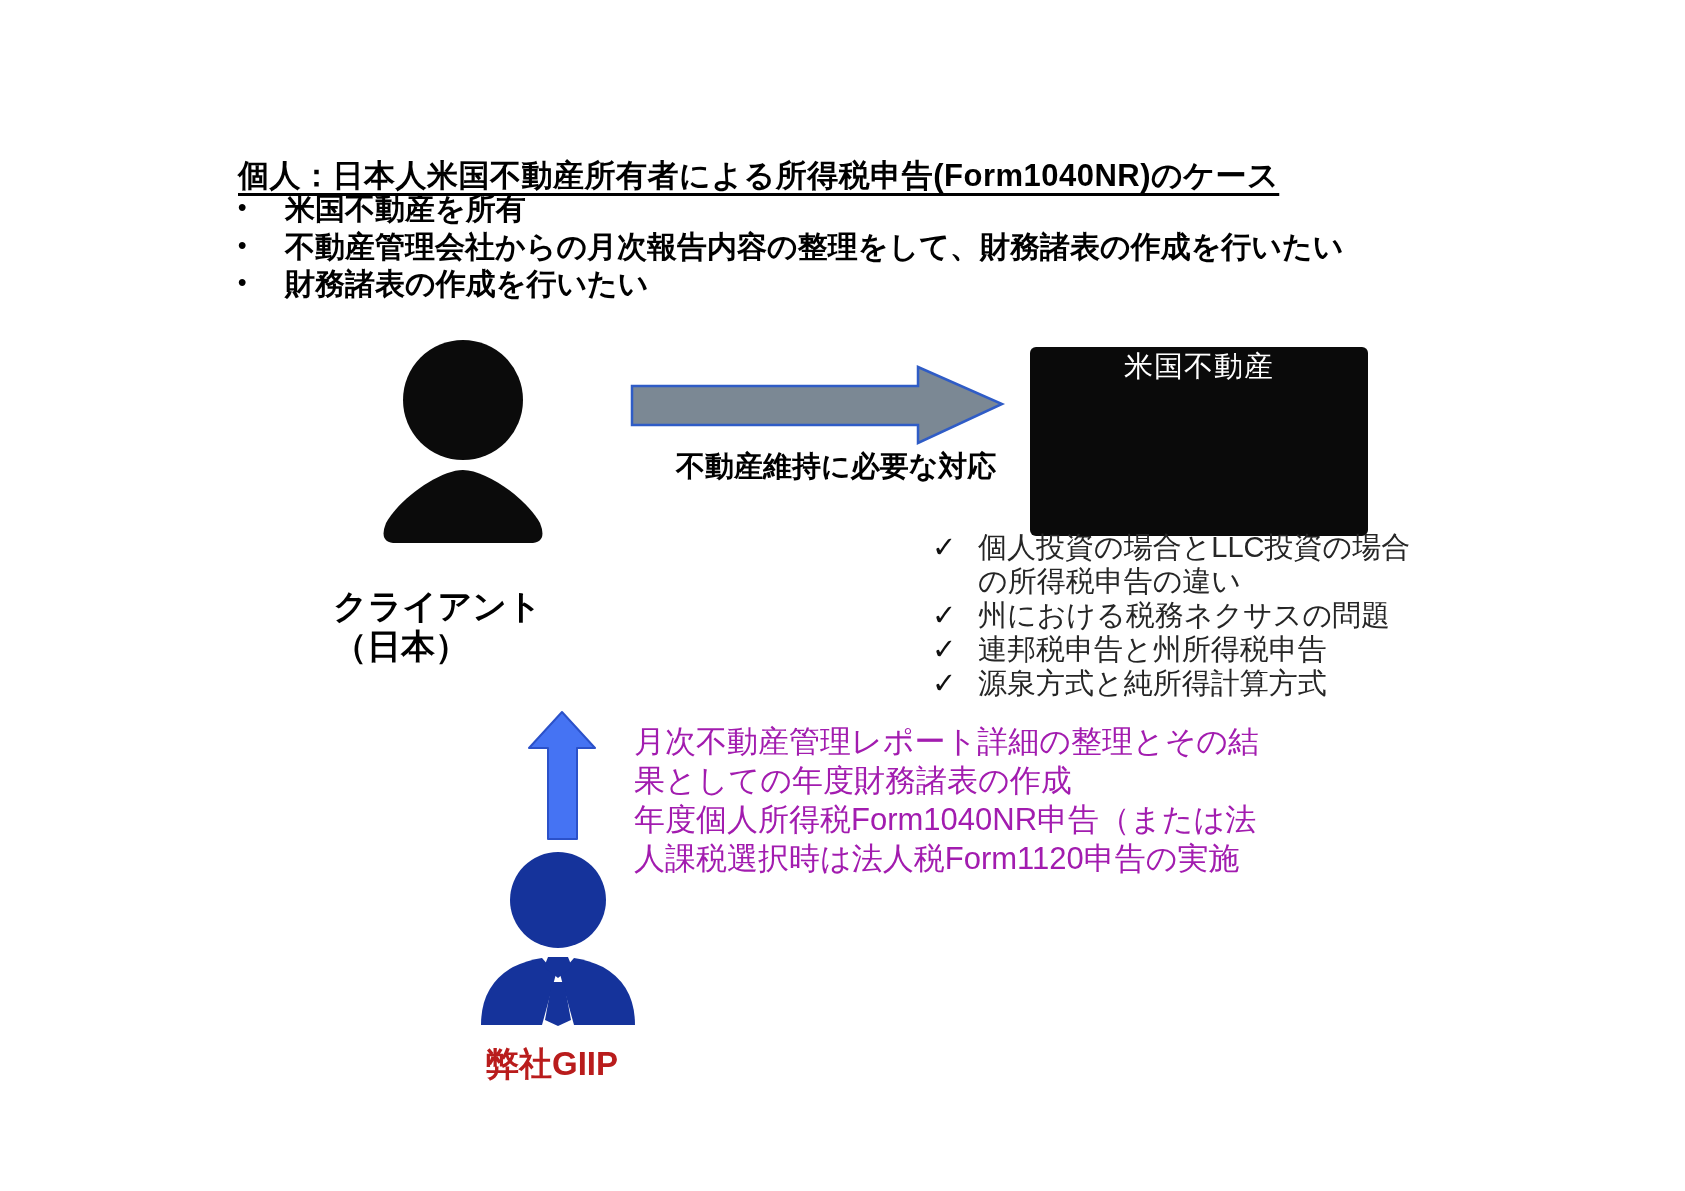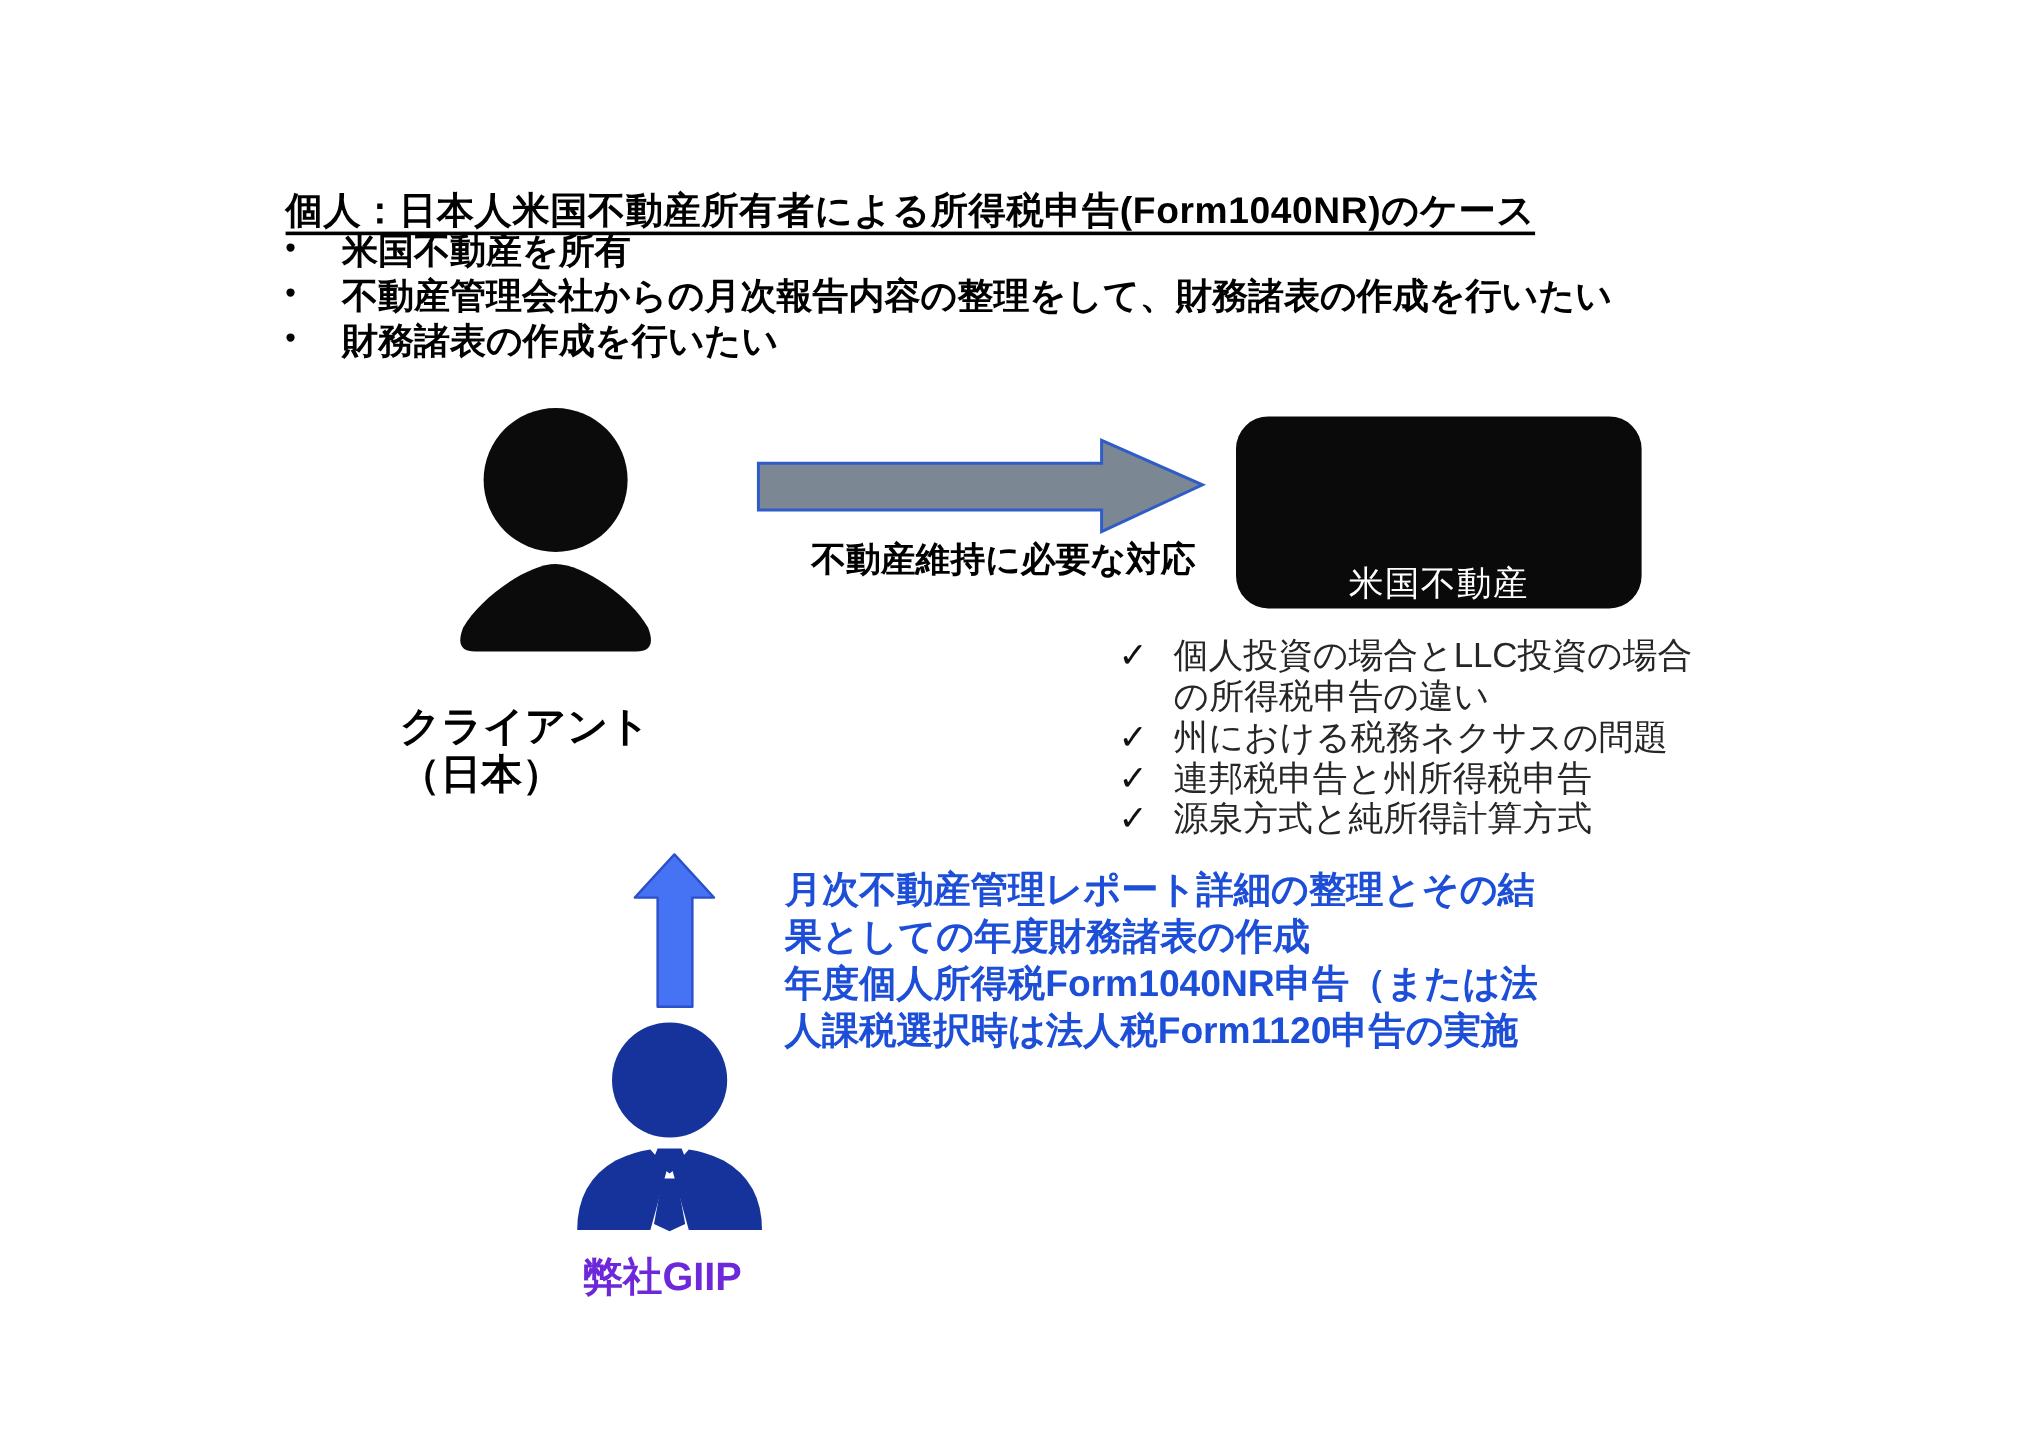--- a/index.html
+++ b/index.html
@@ -19,38 +19,38 @@
   .bullets .dot { width:47px; font-size:24px; padding-top:4px; }
 
   .client-label {
     left:333px; top:586px; width:260px; text-align:left;
     font-size:34px; font-weight:bold; line-height:40px;
   }
 
   .flow-label { left:640px; top:447px; font-size:29px; font-weight:bold; white-space:nowrap;margin-left:36px; }
 
   .property-box {
-    left:1030px; top:347px; width:338px; height:160px; border-radius:27px;
-    background:#0A0A0A; display:flex; align-items:flex-end; justify-content:center;
+    left:1030px; top:347px; width:338px; height:189px; border-radius:6px;
+    background:#0A0A0A; display:flex; align-items:flex-start; justify-content:center;
   }
   .property-box span { color:#FFFFFF; font-size:29px; letter-spacing:1px; }
 
   .topics { left:932px; top:530px; }
   .topic { display:flex; font-size:29px; line-height:34px; color:#262626; font-weight:400; }
   .topic .check { width:46px; color:#111111; flex:none; }
   .topic .txt { max-width:452px; }
 
   .giip-note {
-    left:654px; top:722px; font-size:31px; font-weight:bold; line-height:39px;
-    color:#1d4ed8; white-space:nowrap;
+    left:634px; top:722px; font-size:31px; font-weight:normal; line-height:39px;
+    color:#a21caf; white-space:nowrap;
   }
 
   .giip-label {
     left:462px; top:1042px; width:180px; text-align:center;
-    font-size:33px; font-weight:bold; color:#6d28d9;
+    font-size:33px; font-weight:bold; color:#b91c1c;
   }
 </style>
 </head>
 <body>
 
 <div class="canvas">
 
   <div class="abs title">個人：日本人米国不動産所有者による所得税申告(Form1040NR)のケース</div>
 
   <ul class="abs bullets">

